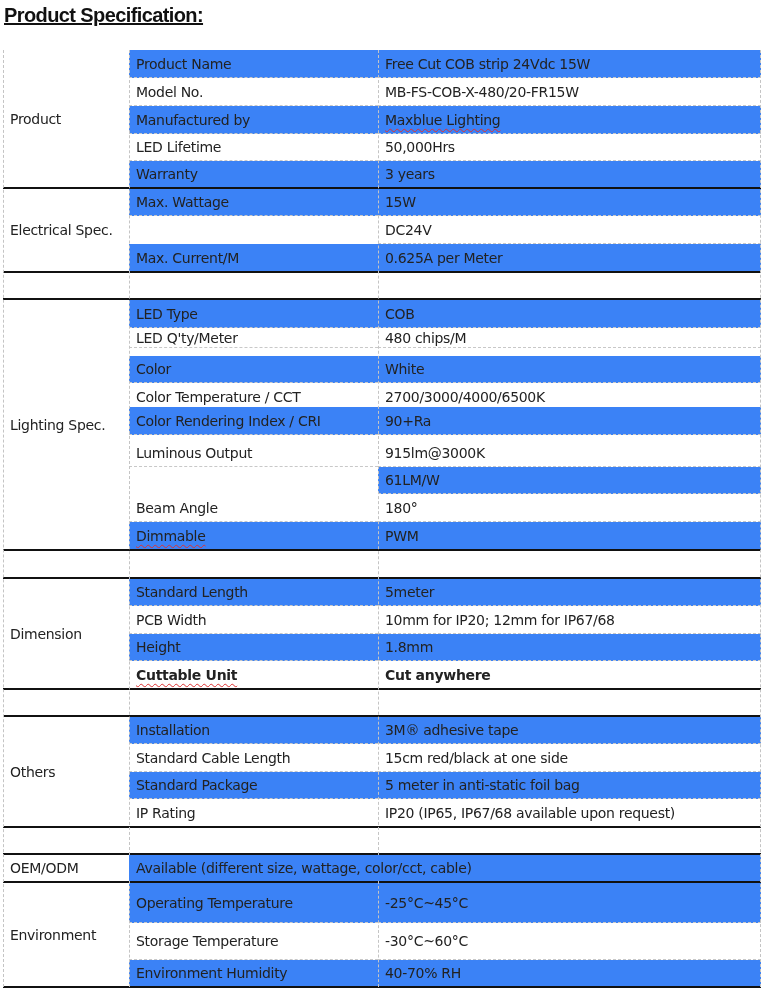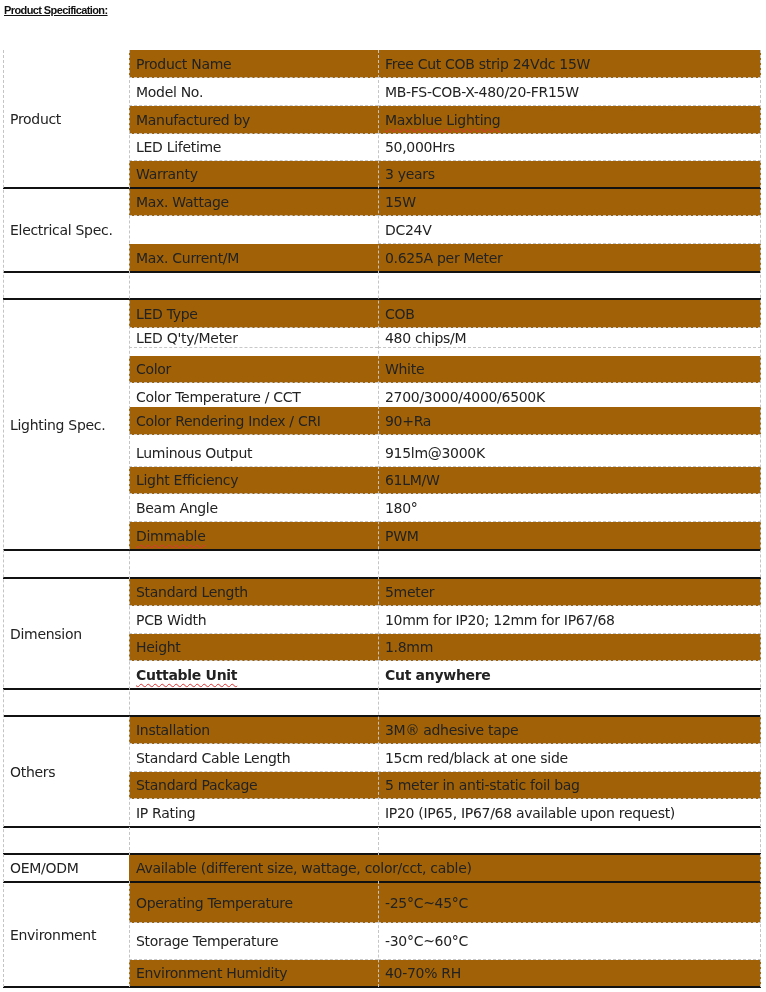--- a/index.html
+++ b/index.html
@@ -1,27 +1,27 @@
 <!DOCTYPE html>
 <html><head>
 <meta charset="utf-8">
 <style>
   html, body { margin: 0; padding: 0; background: #ffffff; }
   body { width: 766px; height: 992px; position: relative; overflow: hidden;
          font-family: "DejaVu Sans", sans-serif; color: #222; }
   .title { position: absolute; left: 4px; top: 4px; font-family: "Liberation Sans", sans-serif;
-           font-weight: bold; font-size: 11px; text-decoration: underline; letter-spacing: -0.6px; color: #111; }
+           font-weight: bold; font-size: 20px; text-decoration: underline; letter-spacing: -0.6px; color: #111; }
   .tbl { position: absolute; left: 3px; top: 50px; width: 758px; }
   .row { position: absolute; left: 0; width: 758px; }
   .cell { position: absolute; top: 0; bottom: 0; display: flex; align-items: center;
           font-size: 14px; letter-spacing: -0.3px; white-space: nowrap; box-sizing: border-box; }
   .c2 { left: 126px; width: 249px; padding-left: 7px; }
   .c3 { left: 375px; width: 383px; padding-left: 7px; }
   .c23 { left: 126px; width: 632px; padding-left: 7px; }
-  .shade { background: #a16207; }
+  .shade { background: #3b82f6; }
   .dash-bot { border-bottom: 1px dashed #c8c8c8; }
   .group { position: absolute; left: 0; width: 126px; display: flex; align-items: center;
            padding-left: 7px; box-sizing: border-box; font-size: 14px; letter-spacing: -0.3px; }
   .vline { position: absolute; width: 0; border-left: 1px dashed #c4c4c4; }
   .hsolid { position: absolute; left: 0; height: 0; border-top: 2px solid #111; }
   .spell { text-decoration: underline wavy #d33; text-decoration-thickness: 1px; text-underline-offset: 3px; }
 </style>
 </head>
 <body>
 
@@ -93,21 +93,20 @@
   </div>
   <div class="row" style="top:357px;height:28px;">
     <div class="cell c2 shade dash-bot">Color Rendering Index / CRI</div>
     <div class="cell c3 shade dash-bot">90+Ra</div>
   </div>
   <div class="row" style="top:389px;height:28px;">
     <div class="cell c2 dash-bot">Luminous Output</div>
     <div class="cell c3 dash-bot">915lm@3000K</div>
   </div>
   <div class="row" style="top:417px;height:27px;">
-    <div class="cell c2 shade dash-bot">Light Efficiency</div>
     <div class="cell c3 shade dash-bot">61LM/W</div>
   </div>
   <div class="row" style="top:444px;height:28px;">
     <div class="cell c2 dash-bot">Beam Angle</div>
     <div class="cell c3 dash-bot">180°</div>
   </div>
   <div class="row" style="top:472px;height:27px;">
     <div class="cell c2 shade">
         <span class="spell">Dimmable</span>
       </div>

